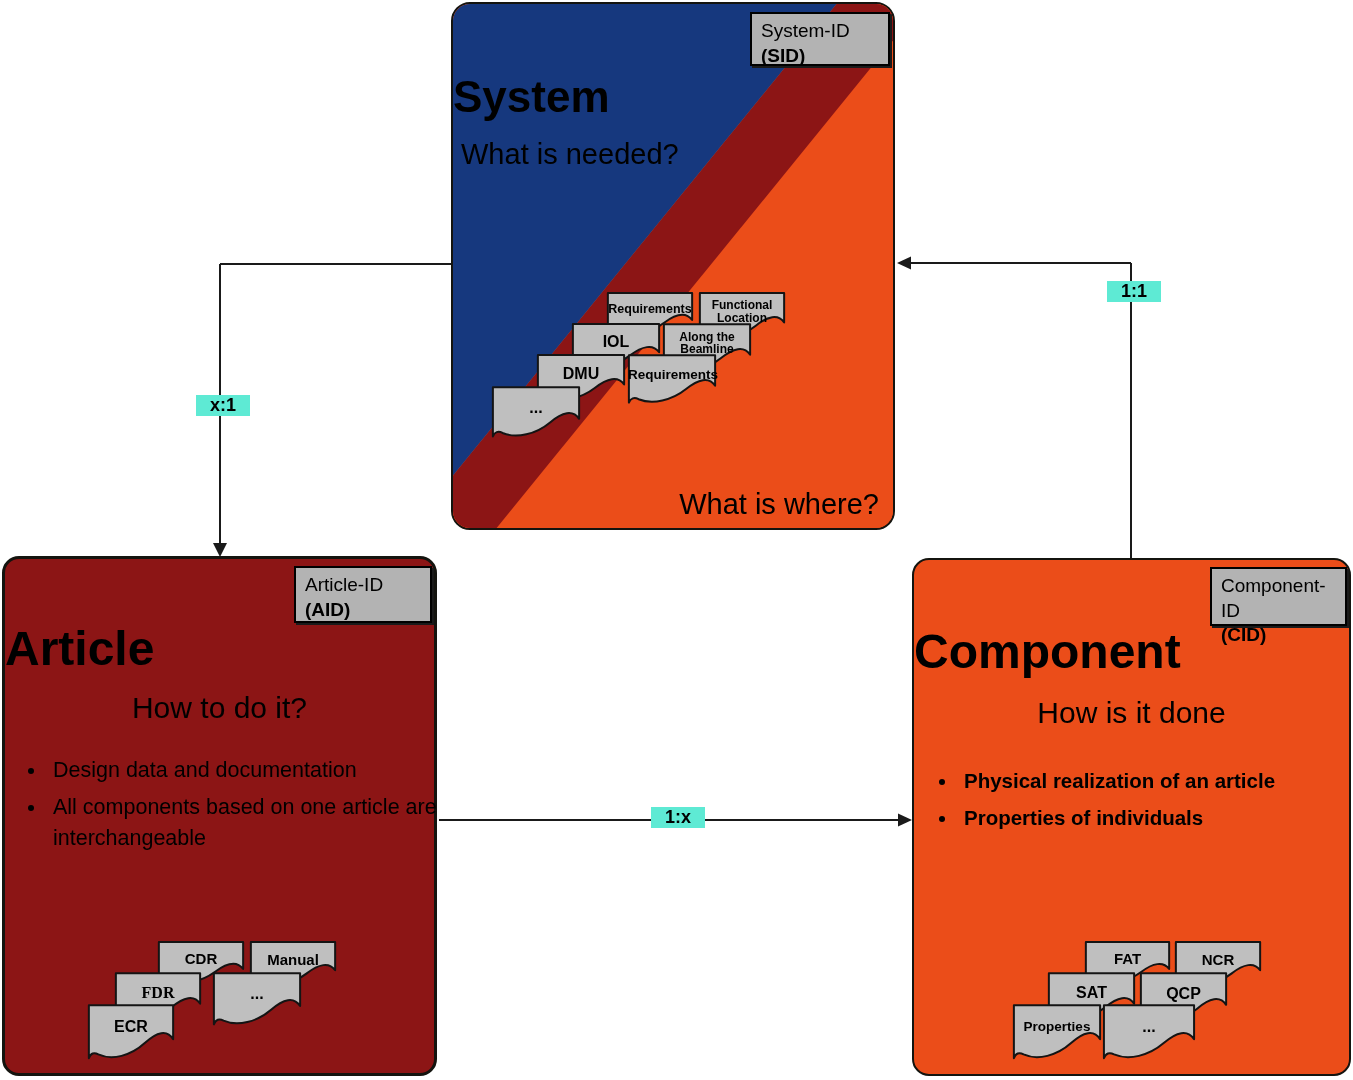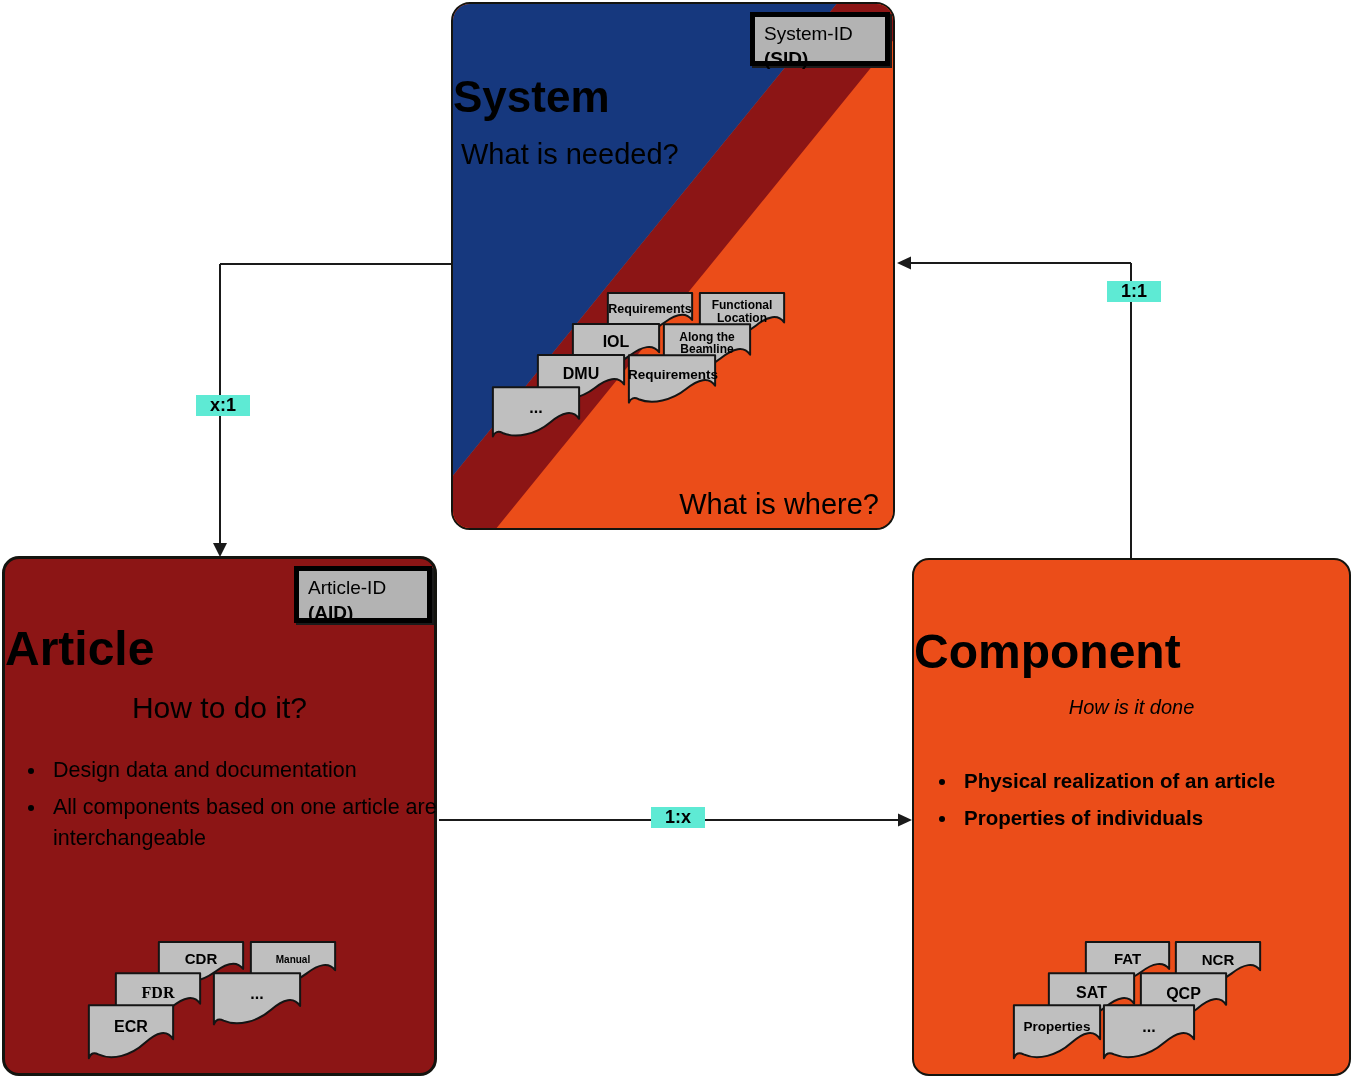--- a/index.html
+++ b/index.html
@@ -6,41 +6,41 @@
   .canvas{position:relative;width:1353px;height:1080px;background:#fff;overflow:hidden;}
 
   
   .box{position:absolute;box-sizing:border-box;border:2px solid #14140f;border-radius:17px;}
   #system-box{left:451px;top:2px;width:444px;height:528px;border-radius:19px;overflow:hidden;background:#EB4D19;}
   #system-bg{position:absolute;left:0;top:0;width:100%;height:100%;}
   #article-box{left:2px;top:556px;width:435px;height:520px;background:#8C1515;border-width:3px;}
   #component-box{left:912px;top:558px;width:439px;height:518px;background:#EB4D19;}
 
   
-  .id-label{position:absolute;box-sizing:border-box;background:#B3B3B3;border:5px solid #000000;
+  .id-label{position:absolute;box-sizing:border-box;background:#B3B3B3;border:2px solid #000000;
             box-shadow:2px 2px 0 #1a1a1a;padding:5px 9px;line-height:1.3;}
   .id-label .l1{font-size:19px;font-weight:400;}
   .id-label .l2{font-size:19px;font-weight:700;}
 
   
   .box-title{position:absolute;left:0;right:0;text-align:left;font-weight:700;}
   .box-question{position:absolute;font-weight:400;}
   .bullets{position:absolute;margin:0;padding-left:32px;}
   .bullets li{margin:0 0 6px 0;padding-left:6px;}
 
   #system-title{top:68px;font-size:44px;}
   #system-q-left{left:8px;top:134px;font-size:29px;}
   #system-q-right{right:14px;top:484px;font-size:29px;}
 
   #article-title{top:62px;font-size:48px;}
   #article-question{top:132px;font-size:30px;text-align:center;left:0;right:0;}
   #article-bullets{top:196px;left:10px;width:408px;font-size:21.5px;line-height:1.45;}
 
   #component-title{top:64px;font-size:48px;}
-  #component-question{top:136px;font-size:20px;text-align:center;left:0;right:0;font-style:italic;}
+  #component-question{top:136px;font-size:30px;text-align:center;left:0;right:0;}
   #component-bullets{top:206px;left:12px;width:400px;font-size:20.5px;font-weight:600;line-height:1.5;}
 
   
   .doc{position:absolute;margin-top:44px;}
   .doc svg{position:absolute;left:0;top:0;width:100%;height:100%;overflow:visible;}
   .doc path{fill:#BFBFBF;stroke:#141414;stroke-width:2px;vector-effect:non-scaling-stroke;stroke-linejoin:round;}
   .doc-label{position:absolute;left:0;right:0;top:40%;transform:translateY(-50%);
              text-align:center;font-weight:700;line-height:1.05;}
 
   
@@ -135,21 +135,21 @@
     <div class="doc" style="left:153px;top:338px;width:86px;height:46px;">
       <svg viewBox="0 0 100 46" preserveAspectRatio="none">
           <path d="M1,1 L99,1 L99,28 C92,20 80,22 66,31 C50,41 28,45 12,40 C7,38 3,39 1,43 Z"></path>
         </svg>
       <span class="doc-label" style="font-size:15px;">CDR</span>
     </div>
     <div class="doc" style="left:245px;top:338px;width:86px;height:48px;">
       <svg viewBox="0 0 100 46" preserveAspectRatio="none">
           <path d="M1,1 L99,1 L99,28 C92,20 80,22 66,31 C50,41 28,45 12,40 C7,38 3,39 1,43 Z"></path>
         </svg>
-      <span class="doc-label" style="font-size:10px;">Manual</span>
+      <span class="doc-label" style="font-size:15px;">Manual</span>
     </div>
     <div class="doc" style="left:110px;top:369px;width:86px;height:52px;font-family:Liberation Serif, serif;">
       <svg viewBox="0 0 100 46" preserveAspectRatio="none">
           <path d="M1,1 L99,1 L99,28 C92,20 80,22 66,31 C50,41 28,45 12,40 C7,38 3,39 1,43 Z"></path>
         </svg>
       <span class="doc-label" style="font-size:16px;">FDR</span>
     </div>
     <div class="doc" style="left:208px;top:369px;width:88px;height:56px;">
       <svg viewBox="0 0 100 46" preserveAspectRatio="none">
           <path d="M1,1 L99,1 L99,28 C92,20 80,22 66,31 C50,41 28,45 12,40 C7,38 3,39 1,43 Z"></path>
@@ -161,20 +161,24 @@
           <path d="M1,1 L99,1 L99,28 C92,20 80,22 66,31 C50,41 28,45 12,40 C7,38 3,39 1,43 Z"></path>
         </svg>
       <span class="doc-label" style="font-size:16px;">ECR</span>
     </div>
   </div>
 
   <div class="box" id="component-box">
     <div class="box-title" id="component-title">Component</div>
     <div class="box-question" id="component-question">How is it done</div>
 
+    <div class="id-label" style="left:296px;top:7px;width:137px;height:59px;">
+      <div class="l1">Component-ID</div>
+      <div class="l2">(CID)</div>
+    </div>
 
     <ul class="bullets" id="component-bullets">
       <li>Physical realization of an article</li>
       <li>Properties of individuals</li>
     </ul>
 
     <div class="doc" style="left:171px;top:337px;width:85px;height:46px;">
       <svg viewBox="0 0 100 46" preserveAspectRatio="none">
           <path d="M1,1 L99,1 L99,28 C92,20 80,22 66,31 C50,41 28,45 12,40 C7,38 3,39 1,43 Z"></path>
         </svg>

